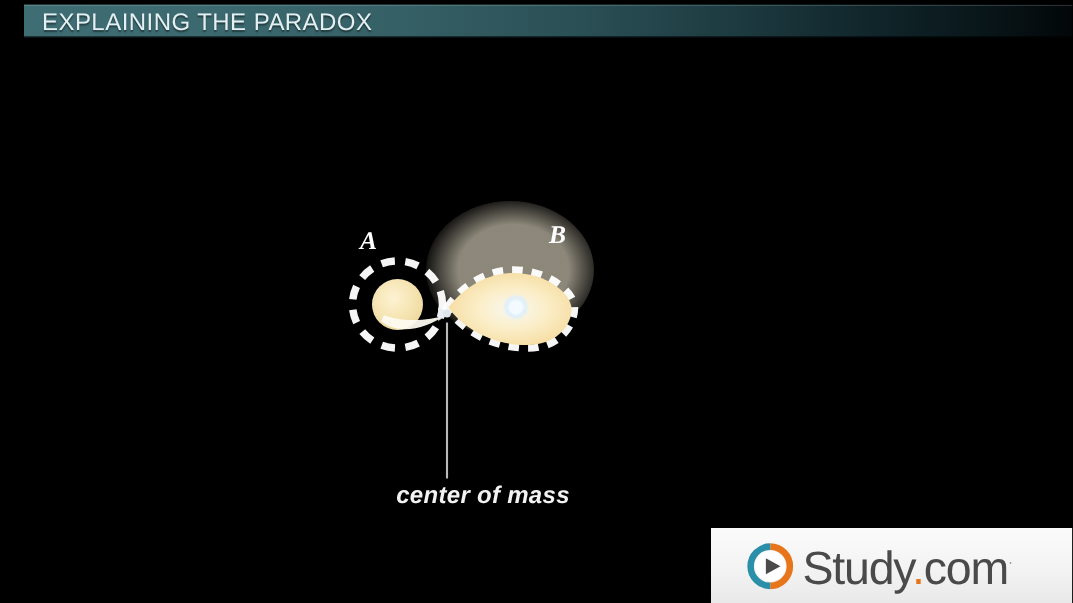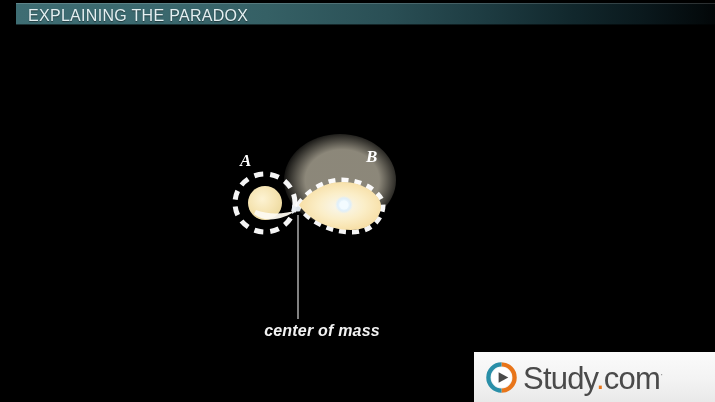--- a/index.html
+++ b/index.html
@@ -104,21 +104,21 @@
   
   .logo-plate {
     position: absolute;
     left: 474px;
     top: 352px;
     width: 241px;
     height: 50px;
     background: linear-gradient(to bottom, #fbfbfb 0%, #f3f3f3 55%, #e9e9e9 100%);
     display: flex;
     align-items: center;
-    padding-left: 12px;
+    padding-left: 24px;
     box-sizing: border-box;
   }
   .logo-mark {
     width: 31px;
     height: 31px;
     flex: 0 0 auto;
     margin-right: 6px;
   }
   .logo-wordmark {
     font-family: "Liberation Sans", sans-serif;

